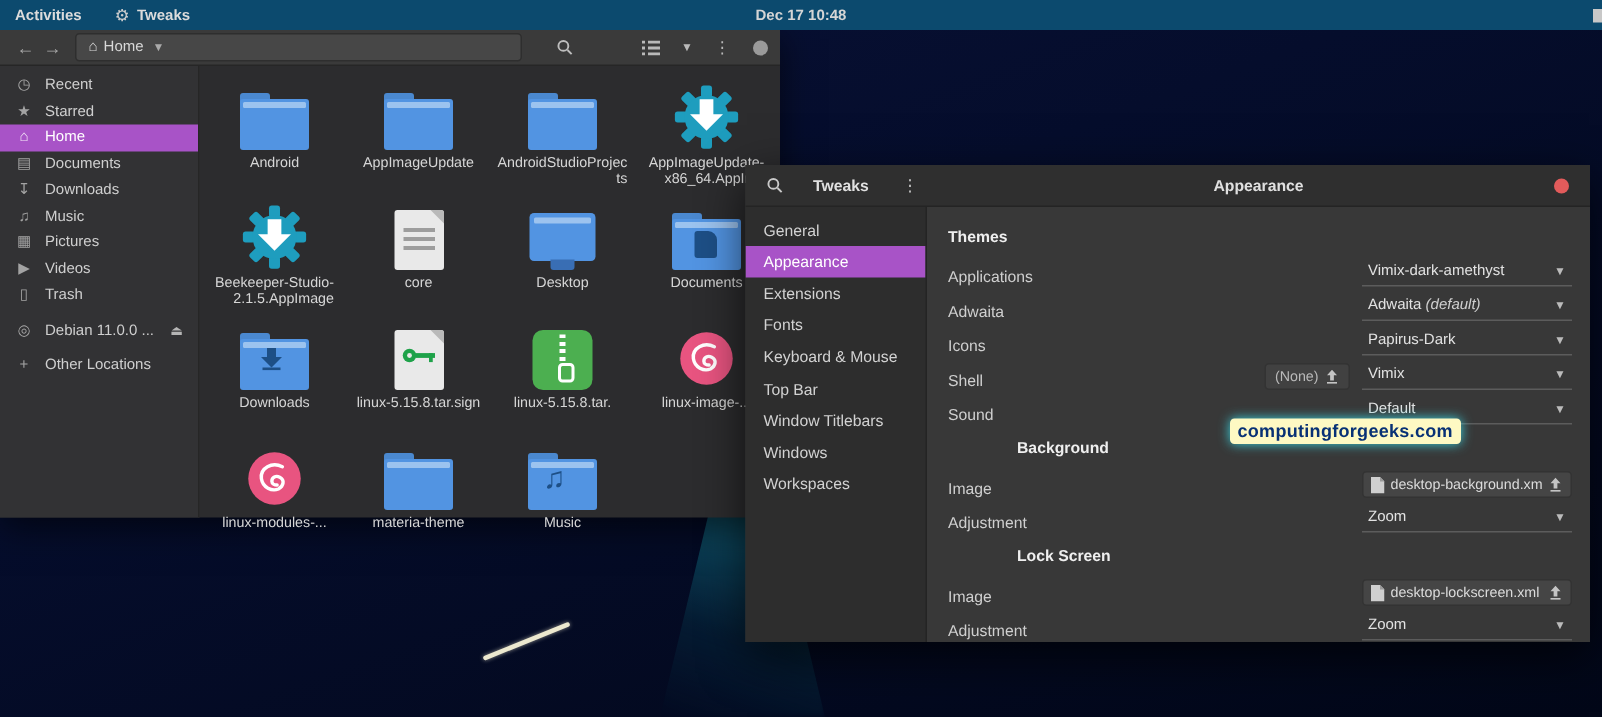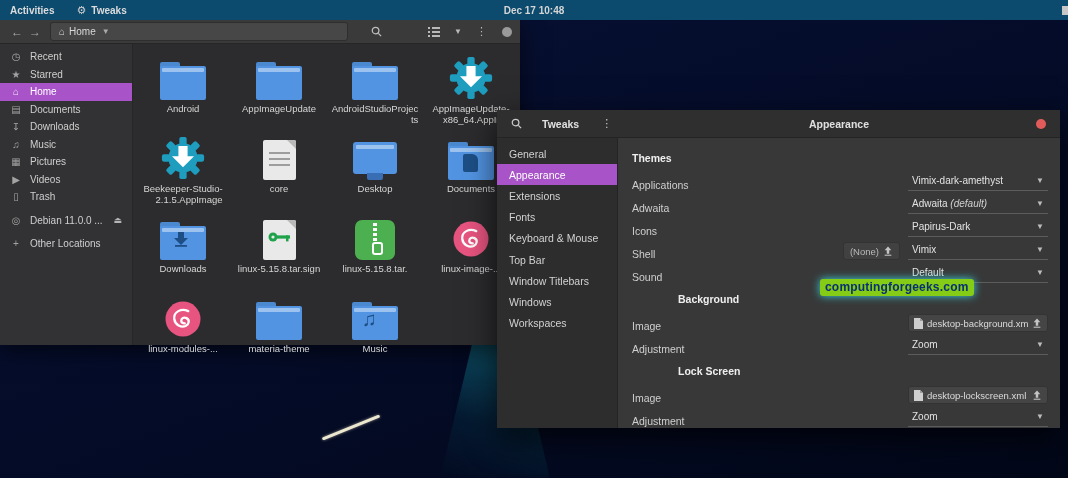--- a/index.html
+++ b/index.html
@@ -98,21 +98,21 @@
     border-bottom:1px solid #5c5c5c;height:21px;padding:0 4px;box-sizing:border-box;margin-right:2px;}
   .tselect .tvalue{font-size:10px;color:#e2e2e2;white-space:nowrap;}
   .tselect .tvalue i{color:#d0d0d0;}
   .tselect .caret{color:#bbb;font-size:8px;}
   .tfile{width:140px;height:18px;background:#454545;border:1px solid #333;border-radius:3px;
     display:flex;align-items:center;gap:4px;padding:0 5px;box-sizing:border-box;margin-right:2px;}
   .tfile .fname{font-size:9.5px;color:#dcdcdc;white-space:nowrap;overflow:hidden;flex:1;}
   .prefix-btn{height:16px;background:#414141;border:1px solid #333;border-radius:3px;
     display:flex;align-items:center;gap:4px;padding:0 6px;margin-right:8px;font-size:9.5px;color:#b9b9b9;}
   
-  #watermark{position:absolute;left:820px;top:279px;z-index:4;background:#84cc16;color:#083175;
+  #watermark{position:absolute;left:820px;top:279px;z-index:4;background:#fef9c3;color:#083175;
     font-size:12px;font-weight:700;padding:1px 5px 2px;border-radius:3px;
     box-shadow:0 0 8px rgba(60,230,242,.9);letter-spacing:.2px;}
   svg{display:block;}
 </style>
 </head>
 <body>
 
 <div class="wp-streak"></div>
 <div class="wp-line"></div>
 <div class="tray-sliver"></div>

